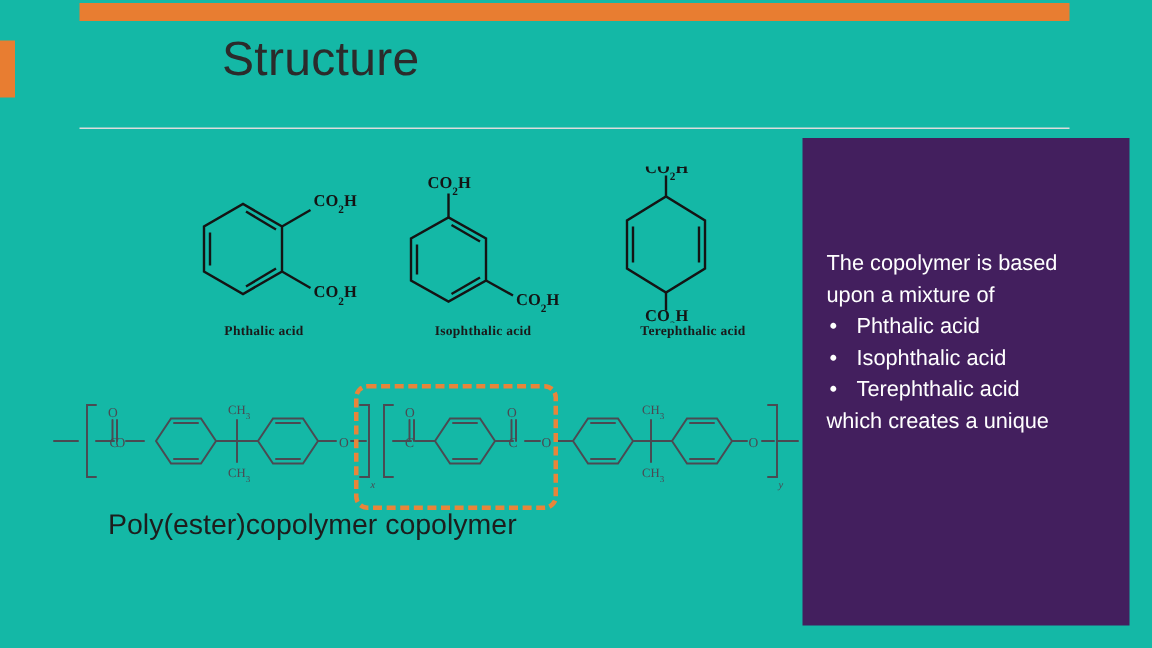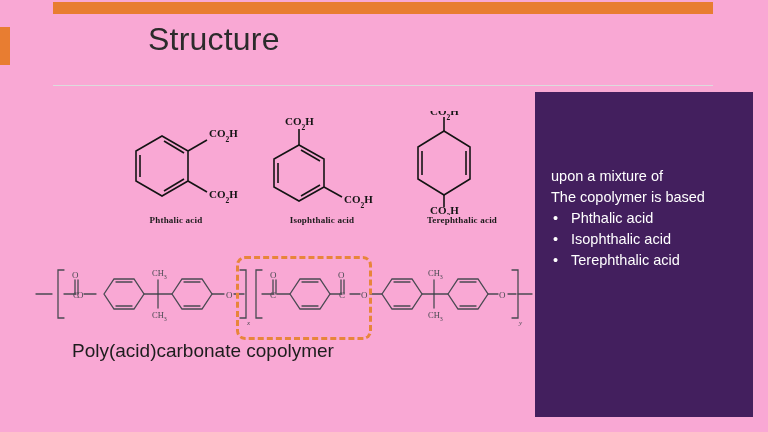--- a/index.html
+++ b/index.html
@@ -13,21 +13,21 @@
     position: relative;
     overflow: hidden;
     font-family: "Liberation Sans", sans-serif;
     -webkit-font-smoothing: antialiased;
   }
 
   
   .slide {
     position: absolute;
     inset: 0;
-    background: #f9a8d4;
+    background: #14b8a6;
   }
   .top-bar {
     position: absolute;
     left: 53px;
     top: 2px;
     width: 660px;
     height: 12px;
     background: #E87D31;
   }
   .left-accent {
@@ -308,36 +308,37 @@
 
       <g font-family="Liberation Serif, serif" font-size="7" font-style="italic" fill="#4a4a52">
         <text x="213" y="77">x</text>
         <text x="485" y="77">y</text>
       </g>
     </svg>
   </div>
 
   <div class="highlight-box"></div>
 
-  <div class="polymer-caption">Poly(acid)carbonate copolymer</div>
+  <div class="polymer-caption">Poly(ester)copolymer copolymer</div>
 
   <div class="callout">
     <div class="callout-inner">
+      <div class="callout-line">The copolymer is based</div>
       <div class="callout-line">upon a mixture of</div>
-      <div class="callout-line">The copolymer is based</div>
       <ul class="callout-bullets">
         <li>
           <span class="bullet-dot">•</span>
           <span>Phthalic acid</span>
         </li>
         <li>
           <span class="bullet-dot">•</span>
           <span>Isophthalic acid</span>
         </li>
         <li>
           <span class="bullet-dot">•</span>
           <span>Terephthalic acid</span>
         </li>
       </ul>
+      <div class="callout-line">which creates a unique</div>
     </div>
   </div>
 
 </div>
 
 </body></html>

